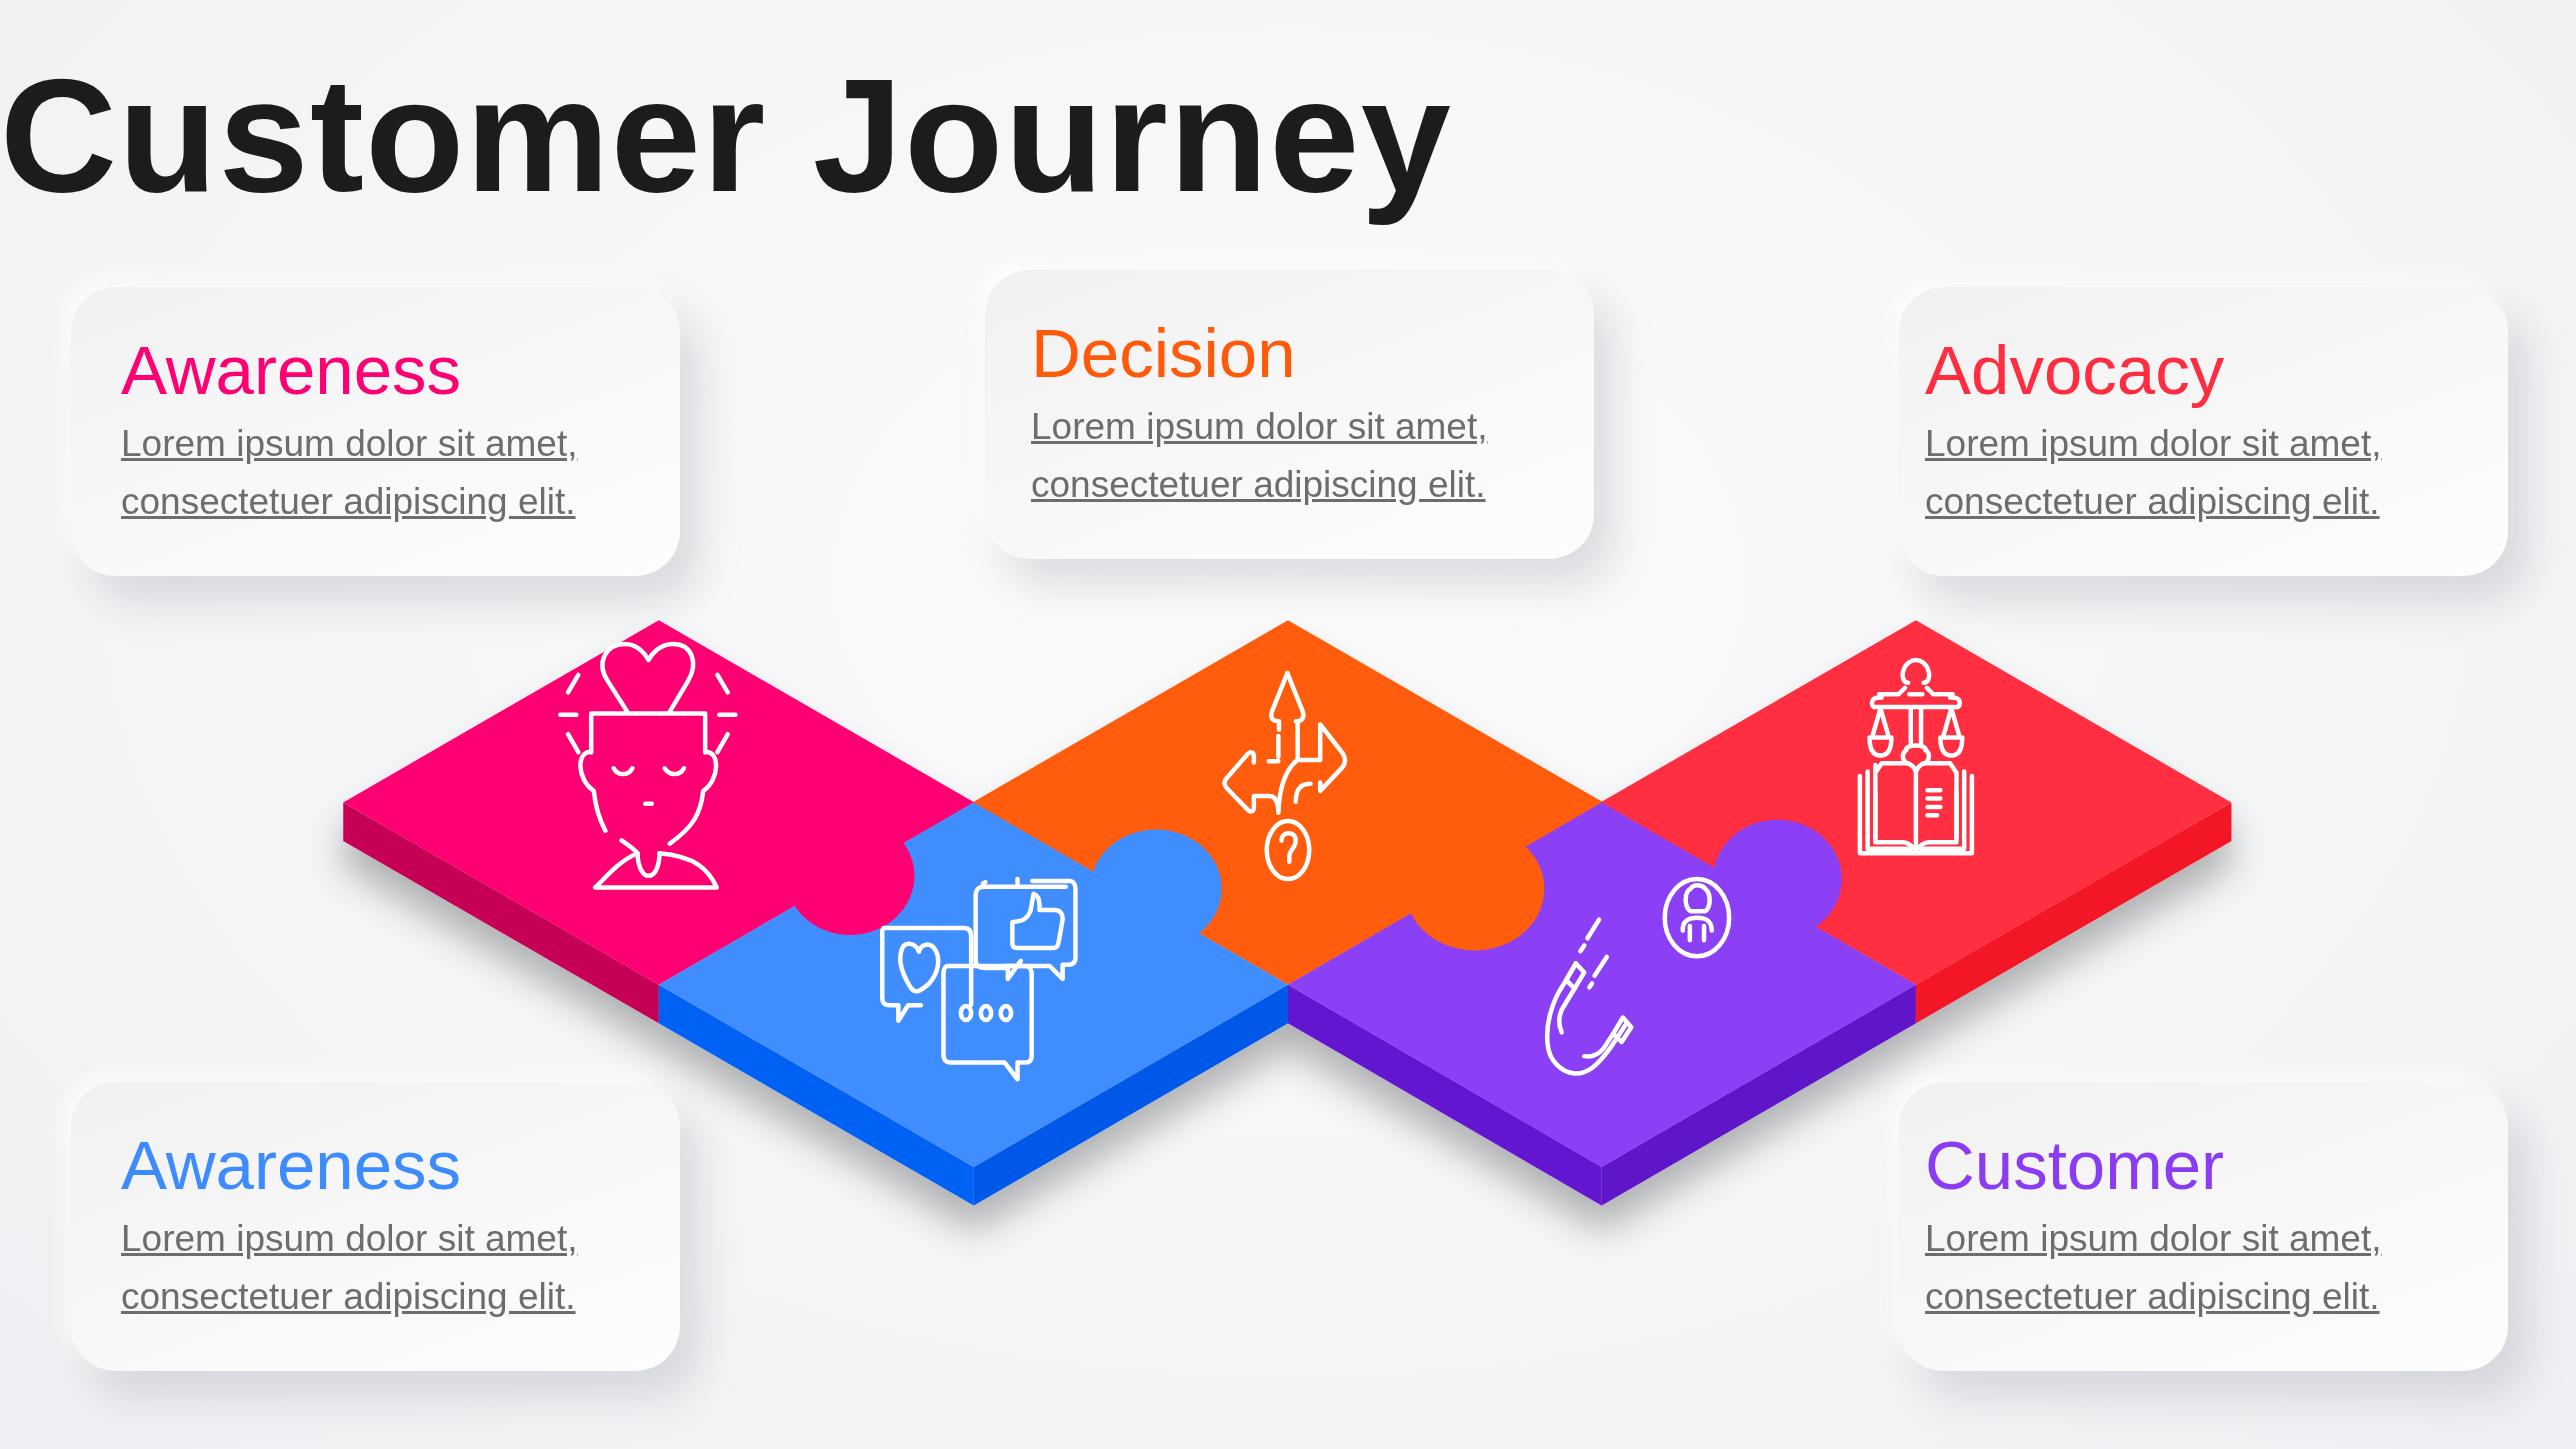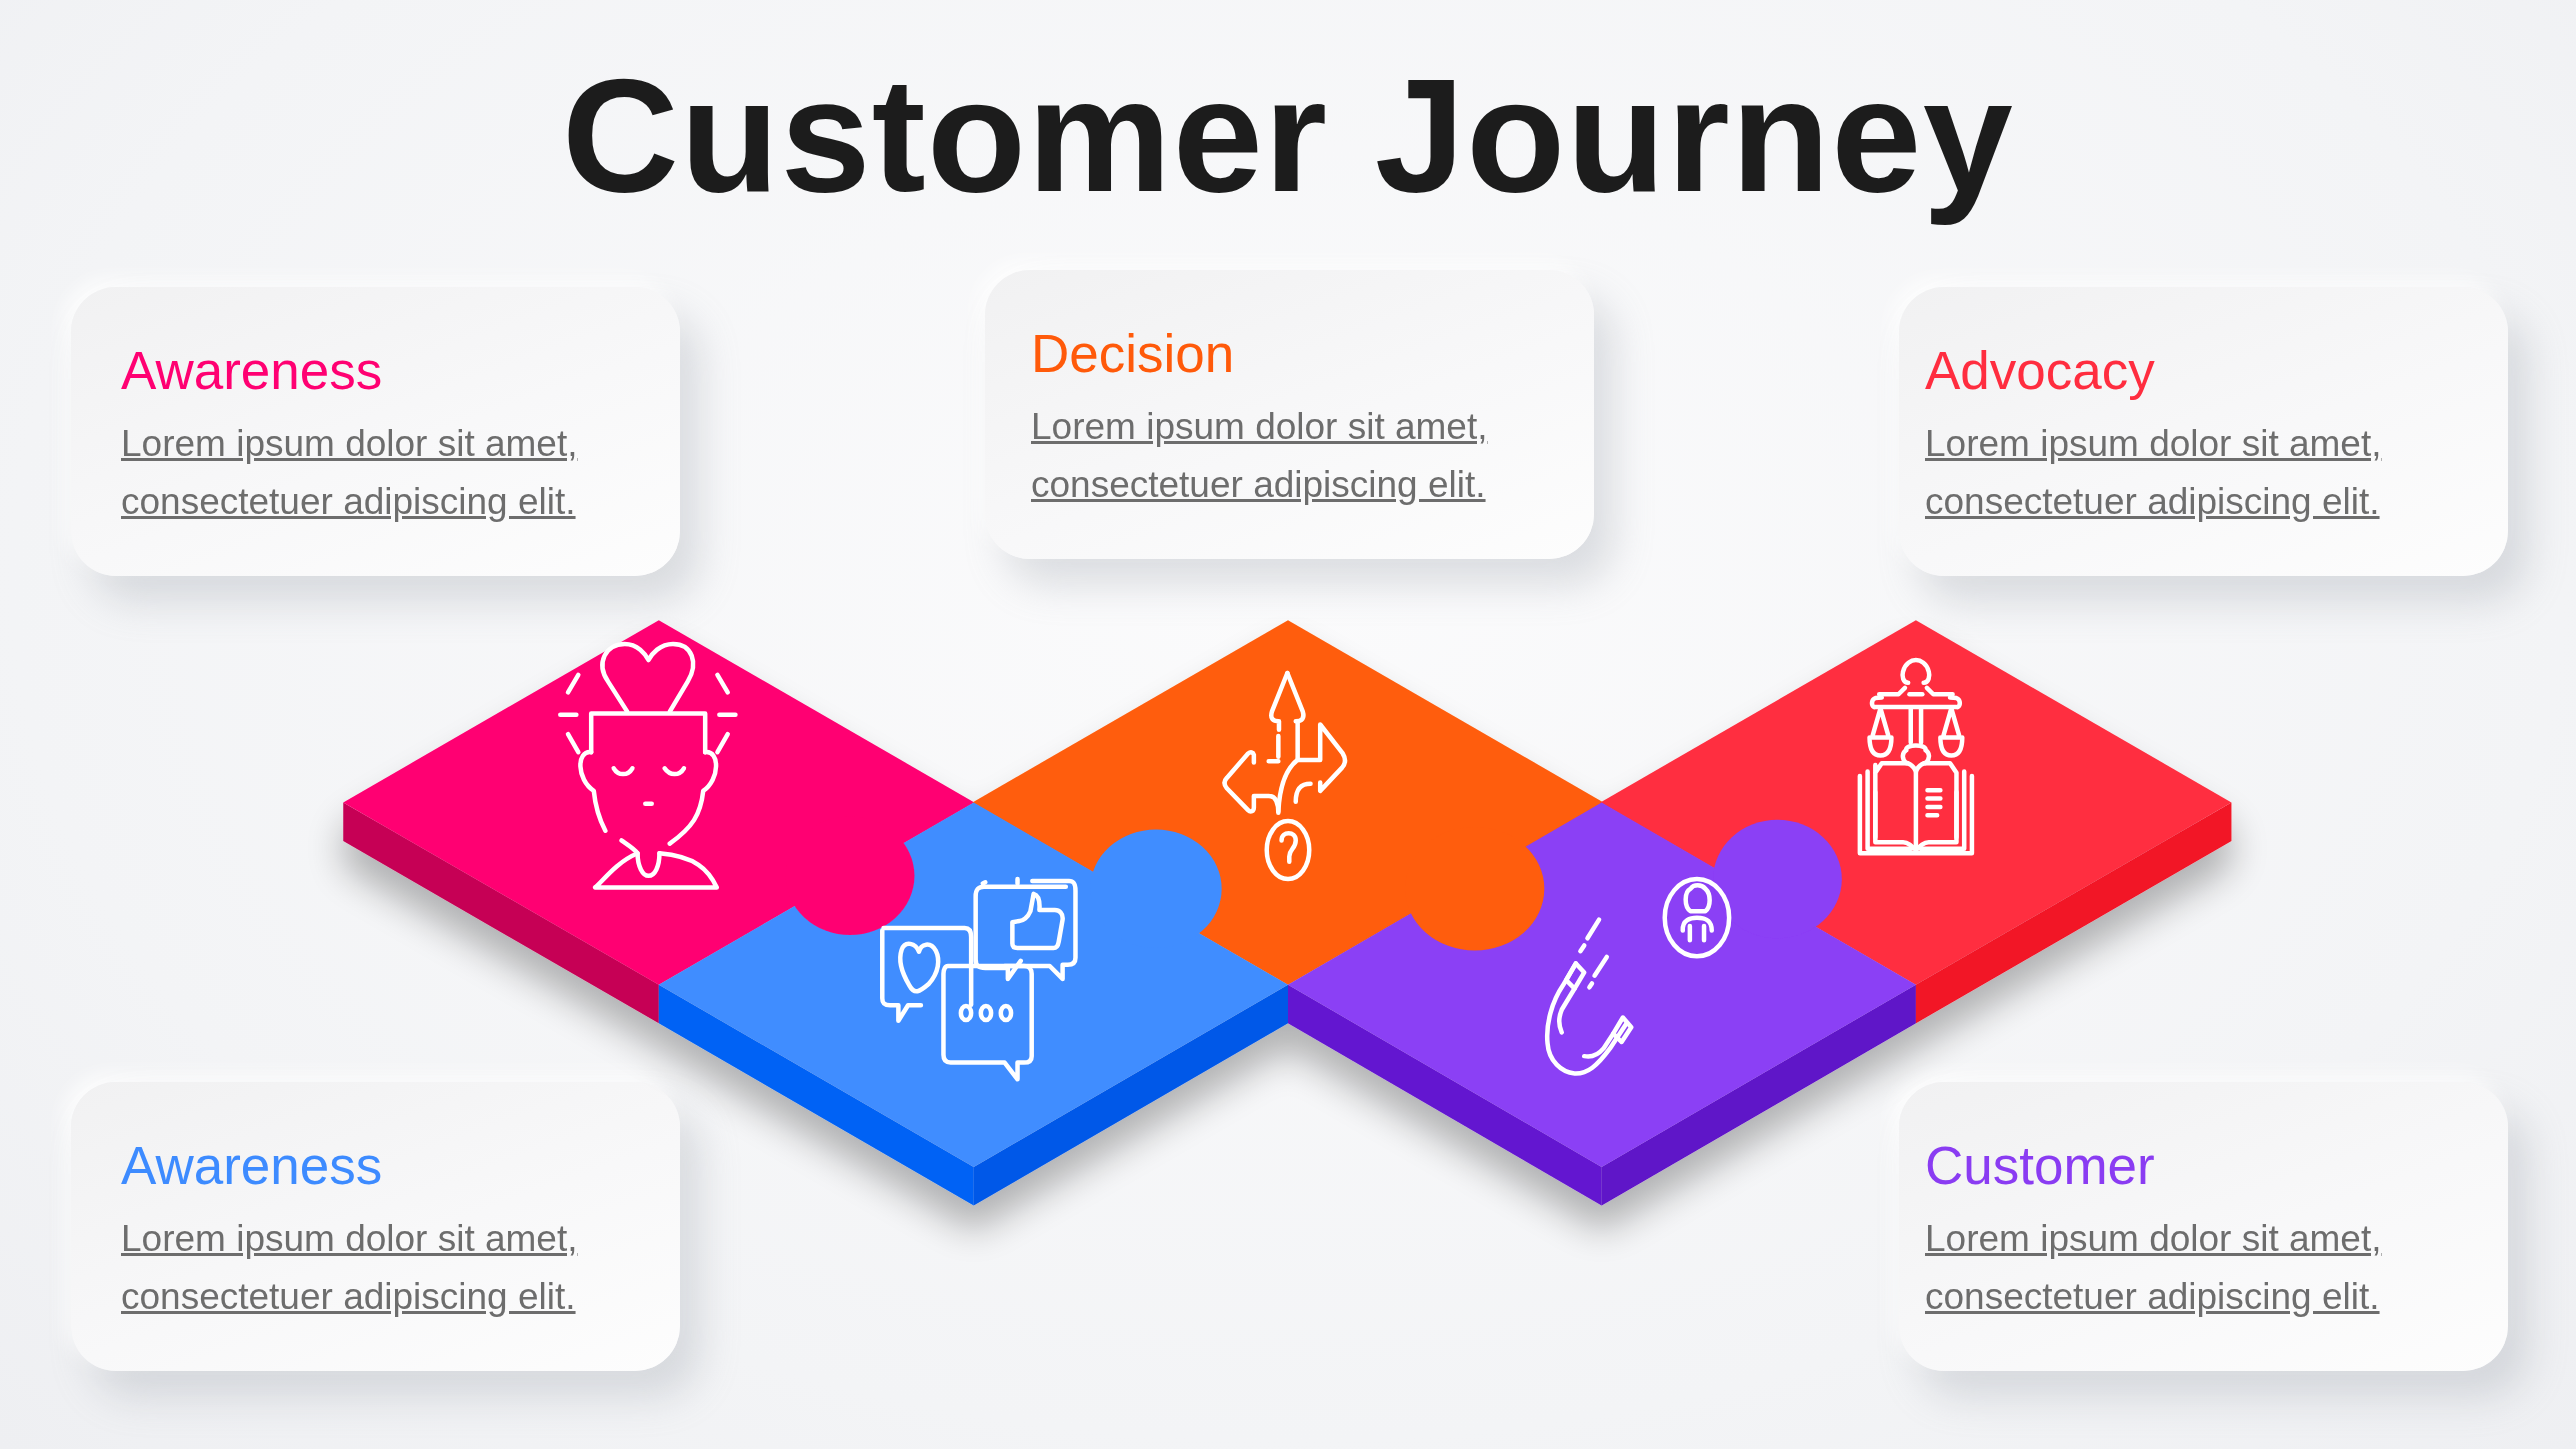--- a/index.html
+++ b/index.html
@@ -4,31 +4,31 @@
 <style>
   html, body { margin: 0; padding: 0; }
   body {
     width: 2576px; height: 1449px; overflow: hidden;
     background: radial-gradient(ellipse at 50% 40%, #fbfbfc 0%, #f3f4f6 70%, #eeeff2 100%);
     font-family: "Liberation Sans", sans-serif;
     position: relative;
   }
   .title {
     position: absolute; left: 0; right: 0; top: 45px;
-    text-align: center; font-weight: bold; font-size: 162px; line-height: 180px;
+    font-weight: bold; font-size: 162px; line-height: 180px;
     color: #1c1c1c; letter-spacing: 1.3px;
   }
   .card {
     position: absolute; width: 609px; height: 289px;
     border-radius: 45px;
     background: linear-gradient(160deg, #f1f1f2 0%, #f8f8f9 55%, #fdfdfd 100%);
     box-shadow: 19.3px 26px 39px rgba(150,155,165,0.30), -6.4px -6.4px 19.3px rgba(255,255,255,0.9);
     box-sizing: border-box; padding: 52px 0 0 50px;
   }
-  .card-title { font-size: 53px; line-height: 64px; margin: 0; }
+  .card-title { font-size: 69px; line-height: 64px; margin: 0; }
   .card-desc { font-size: 37px; line-height: 58px; color: #6d6d6d; margin-top: 12px; text-decoration: underline; }
   #c-awareness { left: 71px; top: 287px; }
   #c-decision { left: 985px; top: 270px; }
   #c-advocacy { left: 1899px; top: 287px; }
   #c-interest { left: 71px; top: 1082px; }
   #c-retention { left: 1899px; top: 1082px; }
   #c-decision { padding-left: 46px; }
   #c-advocacy, #c-retention { padding-left: 26px; }
   svg.puzzle { position: absolute; left: 0; top: 0; }
 </style>

